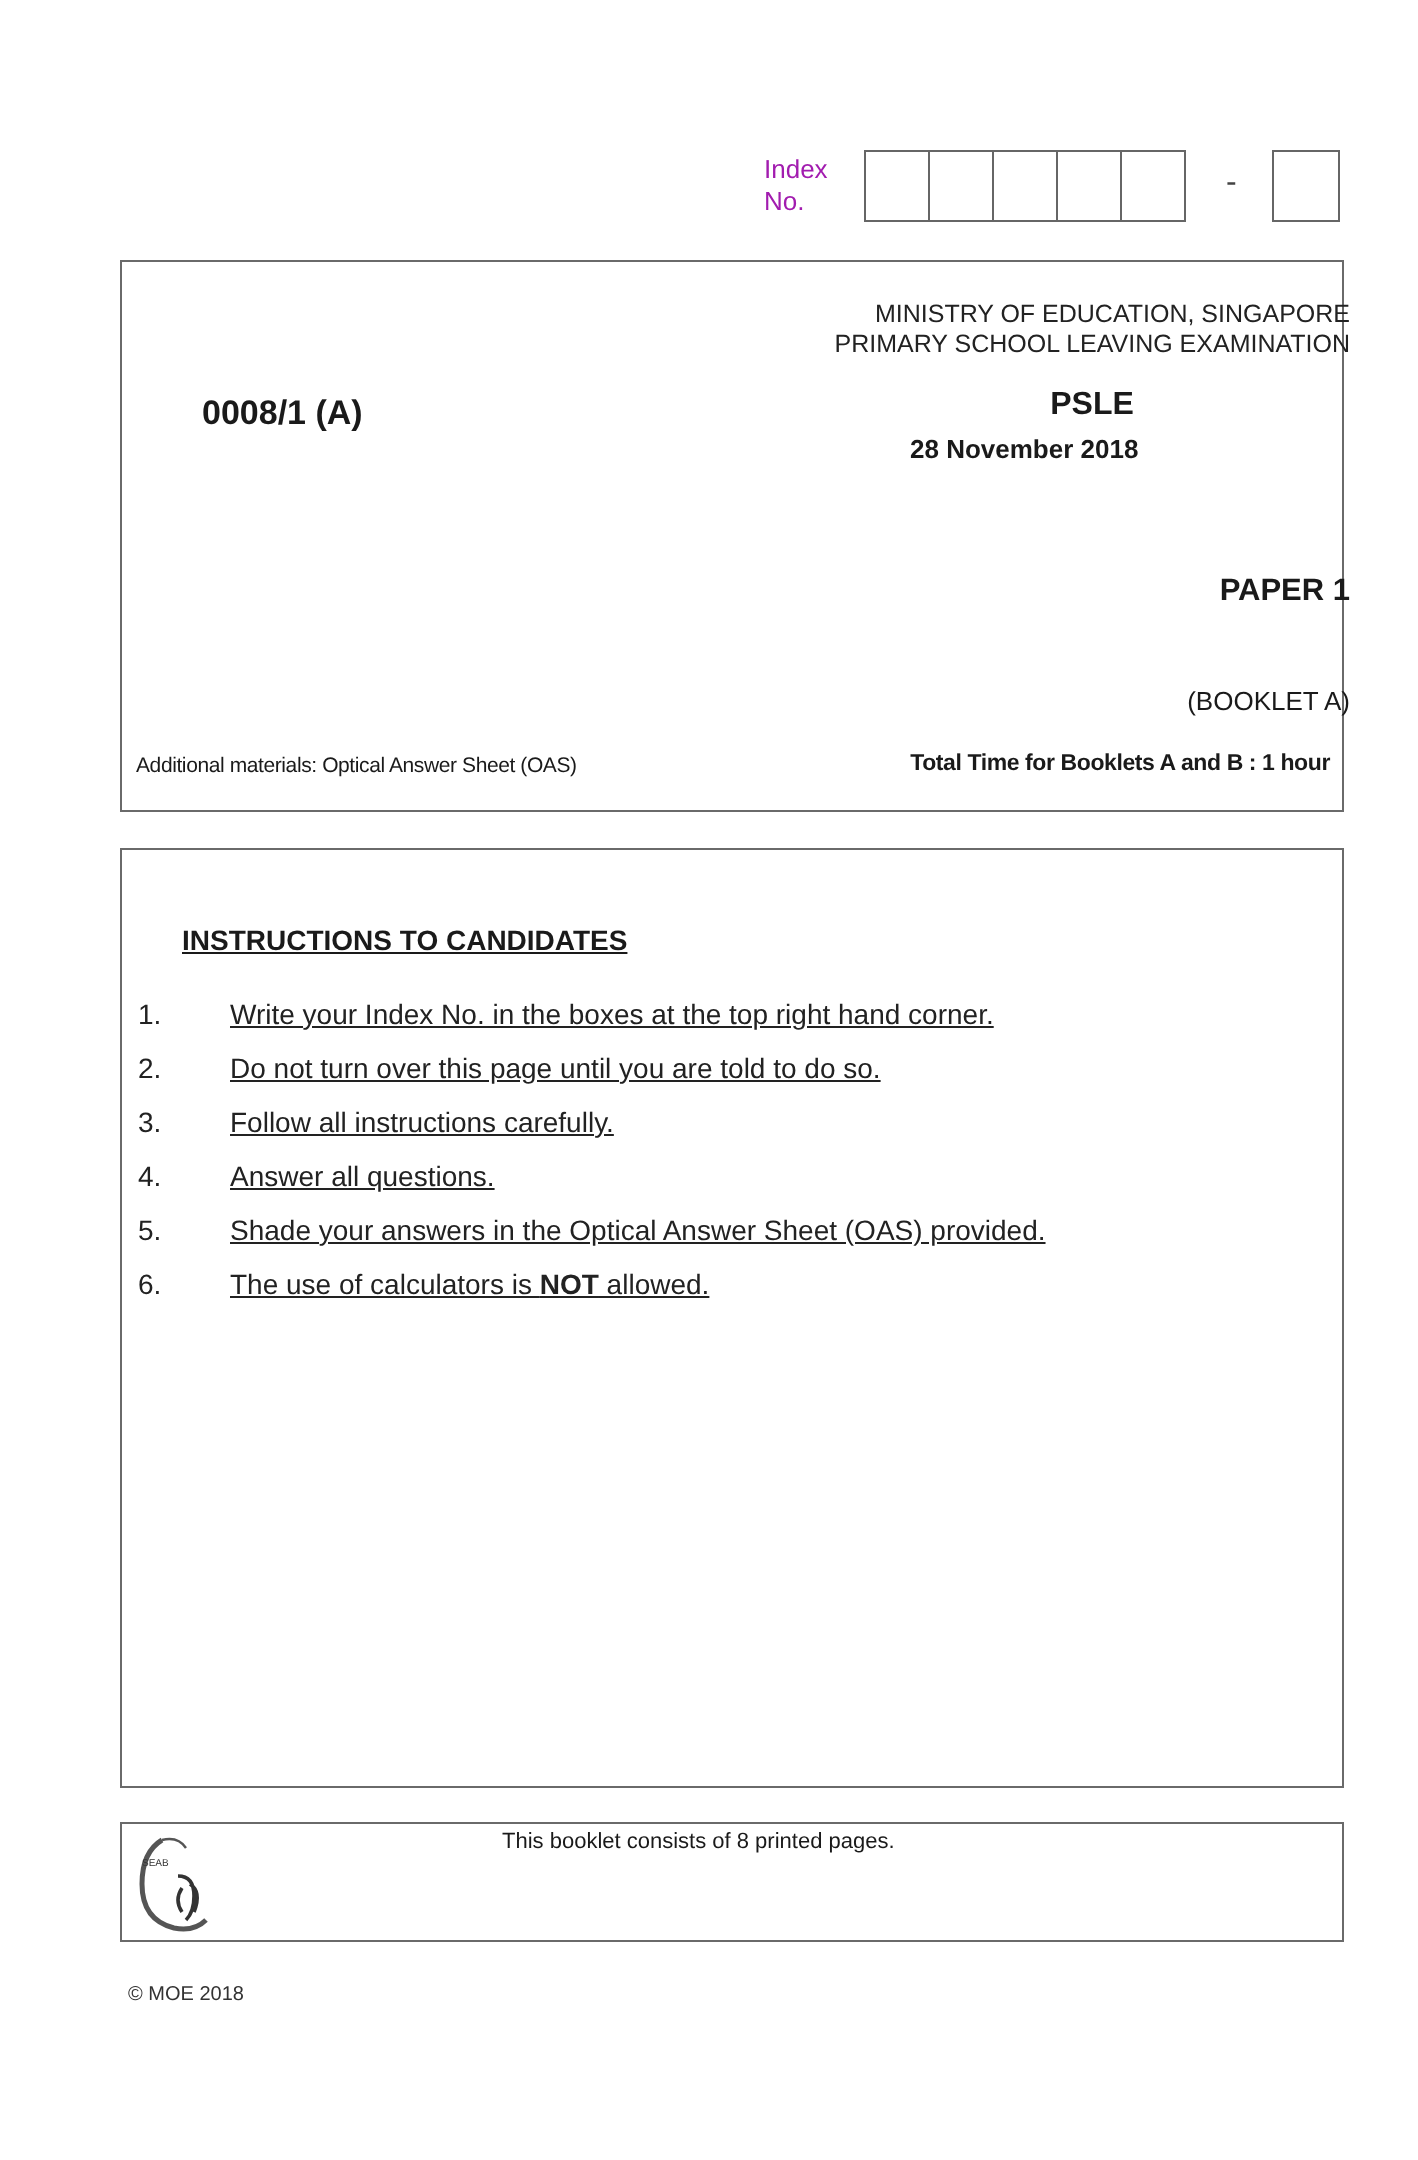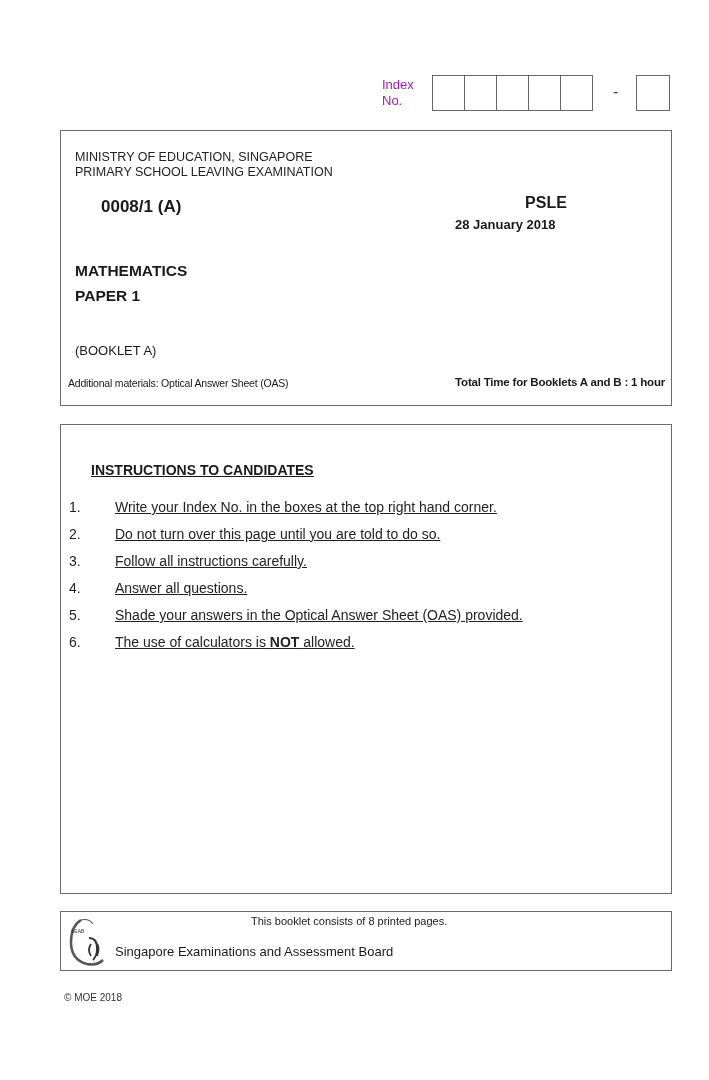--- a/index.html
+++ b/index.html
@@ -5,21 +5,21 @@
   html, body { margin:0; padding:0; }
   body { width:709px; height:1080px; background:#ffffff; position:relative; overflow:hidden;
          font-family:"Liberation Sans", sans-serif; color:#1a1a1a; }
   .abs { position:absolute; }
   .box { position:absolute; border:1.5px solid #6a6a6a; box-sizing:border-box; }
   .index-label { left:382px; top:77px; font-size:13px; line-height:16px; color:#a21caf; }
   .index-boxes { left:433px; top:75px; display:flex; }
   .index-boxes .cell { width:33px; height:36px; border:1px solid #666; box-sizing:border-box; margin-left:-1px; }
   .dash { left:613px; top:83px; font-size:16px; color:#444; }
   .check-box { left:636px; top:75px; width:34px; height:36px; border:1px solid #666; box-sizing:border-box; }
-  .center { left:14px; width:100%; text-align:left; }
+  .center { left:4px; width:100%; text-align:right; }
   .hdr-small { font-size:12.5px; line-height:15px; color:#222; }
   .bold { font-weight:bold; }
   .instr-title { left:69px; top:462px; font-size:14px; font-weight:bold; text-decoration:underline;margin-left:22px; }
   .instr-item { position:absolute; left:69px; font-size:14px; color:#222; }
   .instr-item .num { position:absolute; left:0; }
   .instr-item .txt { position:absolute; left:46px; white-space:nowrap;text-decoration:underline; }
   .u { text-decoration:underline; font-weight:bold; }
 </style>
 </head>
 <body>
@@ -36,22 +36,21 @@
   <div class="cell"></div>
 </div>
 <div class="abs dash">-</div>
 <div class="abs check-box"></div>
 
 <div class="box" style="left:60px; top:130px; width:612px; height:276px;">
   <div class="abs center hdr-small" style="top:19px;">MINISTRY OF EDUCATION, SINGAPORE</div>
   <div class="abs center hdr-small" style="top:34px;">PRIMARY SCHOOL LEAVING EXAMINATION</div>
   <div class="abs bold" style="left:40px; top:66px; font-size:17px;">0008/1 (A)</div>
   <div class="abs bold" style="left:440px; top:63px; width:90px; text-align:center; font-size:16px;">PSLE</div>
-  <div class="abs bold" style="left:394px; top:86px; font-size:13px;">28 January 2018</div>
-  <div class="abs center bold" style="top:131px; font-size:15.5px;">MATHEMATICS</div>
+  <div class="abs bold" style="left:394px; top:86px; font-size:13px;">28 November 2018</div>
   <div class="abs center bold" style="top:156px; font-size:15.5px;">PAPER 1</div>
   <div class="abs center" style="top:180px; font-size:13px;margin-top:32px;">(BOOKLET A)</div>
   <div class="abs" style="left:7px; top:246px; font-size:10.5px; letter-spacing:-0.2px;">Additional materials: Optical Answer Sheet (OAS)</div>
   <div class="abs bold" style="right:6px; top:245px; font-size:11.5px; letter-spacing:-0.2px;">Total Time for Booklets A and B : 1 hour</div>
 </div>
 
 <div class="box" style="left:60px; top:424px; width:612px; height:470px;"></div>
 <div class="abs instr-title">INSTRUCTIONS TO CANDIDATES</div>
 <div class="instr-item" style="top:499px;">
   <span class="num">1.</span>
@@ -81,16 +80,15 @@
 <div class="box" style="left:60px; top:911px; width:612px; height:60px;">
   <div class="abs" style="left:190px; top:3px; font-size:11px;">This booklet consists of 8 printed pages.</div>
   <div class="abs" style="left:6px; top:4px; width:40px; height:52px;">
     <svg width="40" height="52" viewBox="0 0 40 52">
       <path d="M14 4 Q4 10 4 26 Q4 44 20 48 Q30 50 36 44" fill="none" stroke="#555" stroke-width="2.5"></path>
       <path d="M14 4 Q22 2 26 8" fill="none" stroke="#555" stroke-width="1.2"></path>
       <text x="4" y="17" font-size="5" font-family="Liberation Sans, sans-serif" fill="#333">SEAB</text>
       <path d="M22 22 Q30 22 30 32 Q30 40 26 44 M24 28 Q20 34 24 40 M28 26 Q34 30 30 40" fill="none" stroke="#333" stroke-width="1.8"></path>
     </svg>
   </div>
-  <div class="abs" style="left:54px; top:32px; font-size:13px;">Singapore Examinations and Assessment Board</div>
 </div>
 
 <div class="abs" style="left:64px; top:992px; font-size:10px; color:#333;">© MOE 2018</div>
 
 </body></html>

